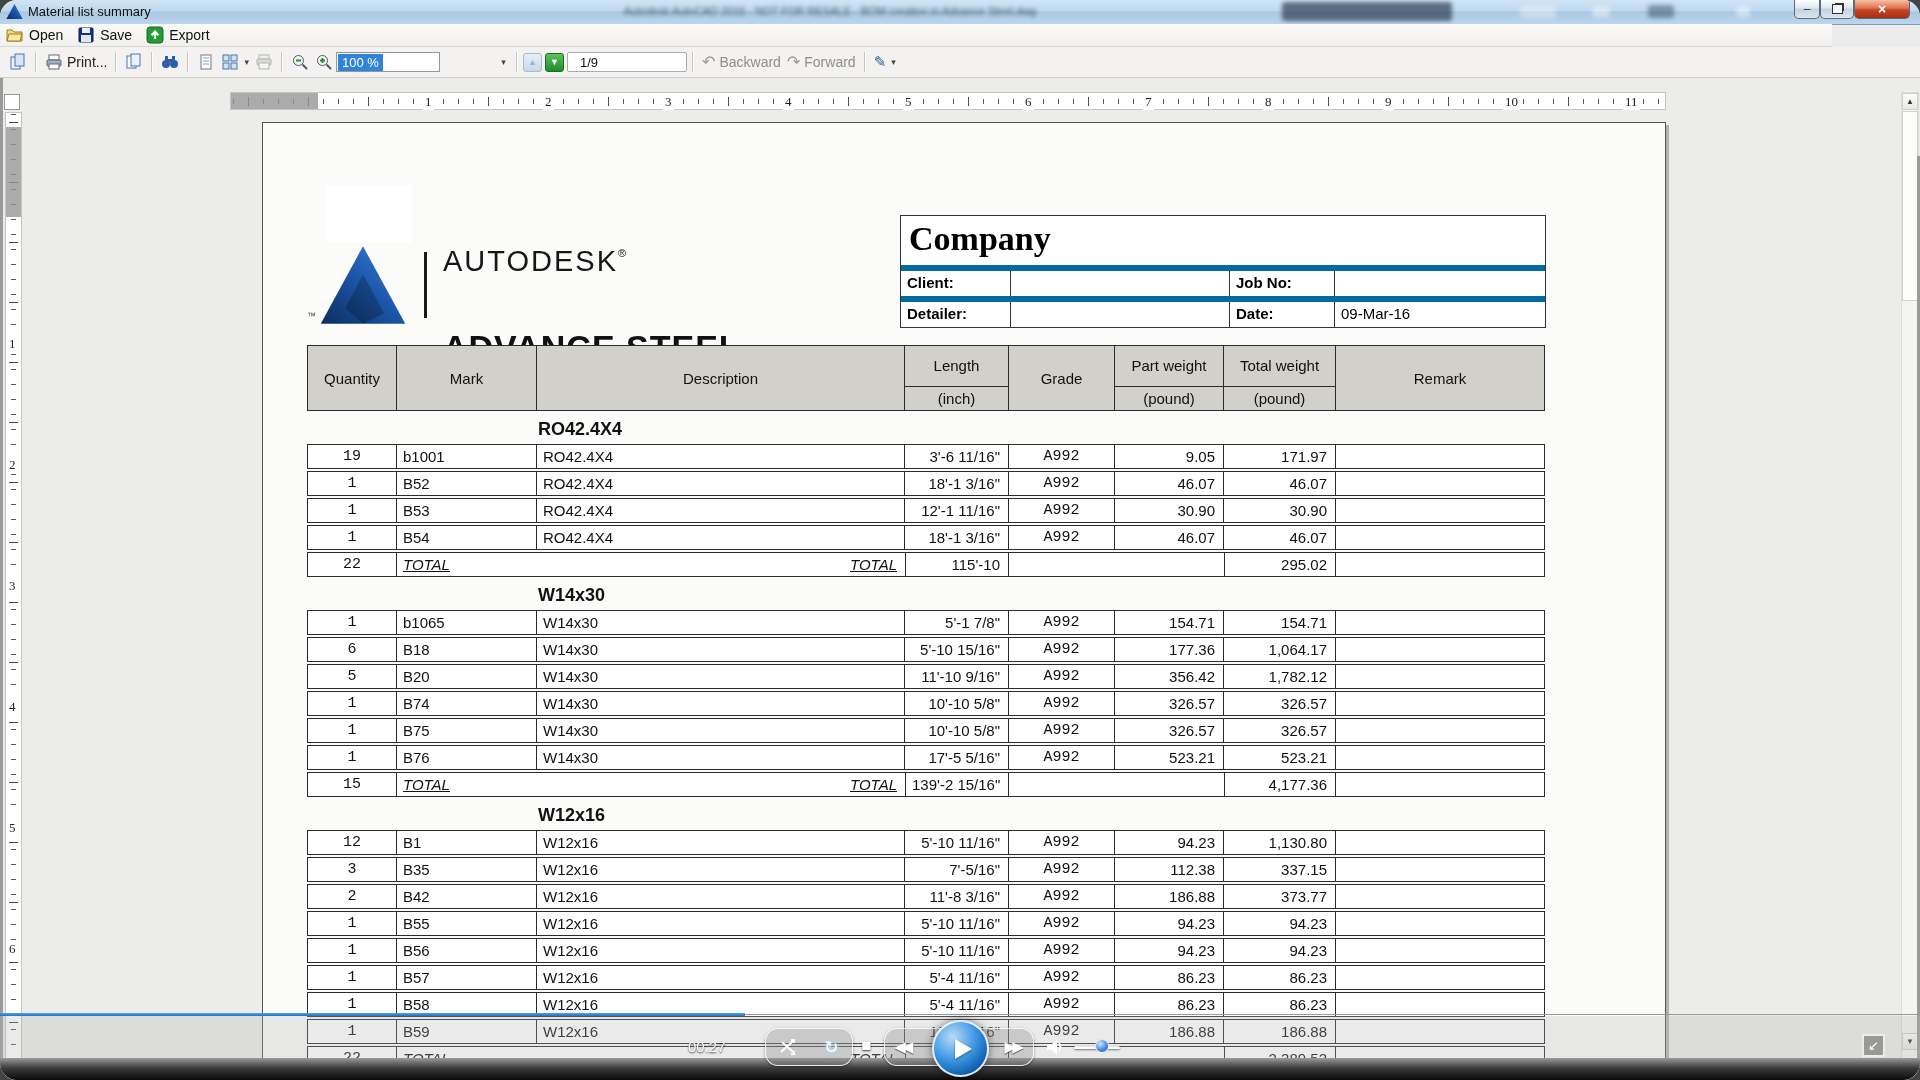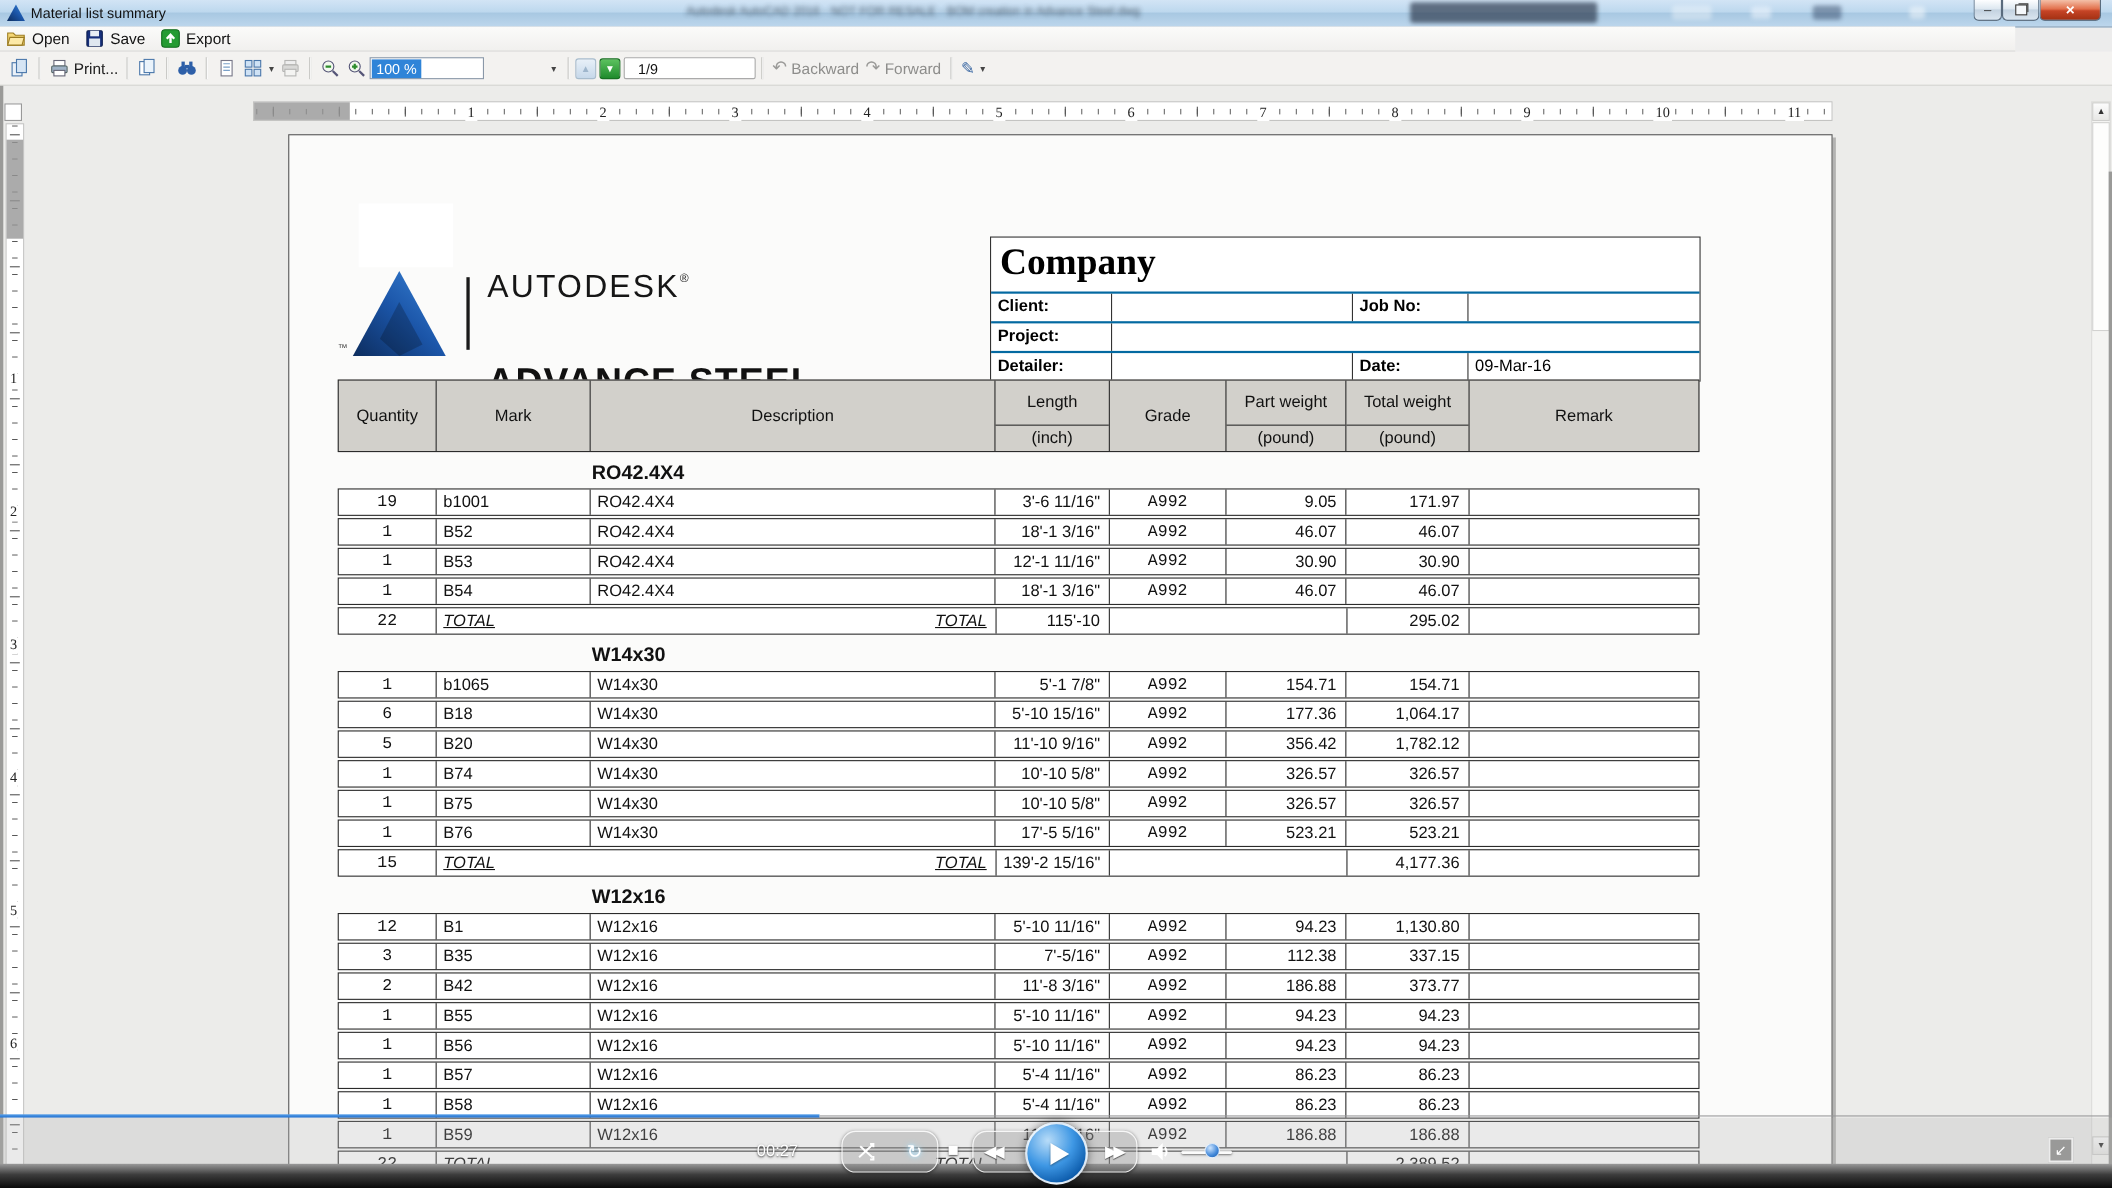--- a/index.html
+++ b/index.html
@@ -1,17 +1,17 @@
 <!DOCTYPE html>
 <html><head>
 <meta charset="utf-8">
 <style>
   html,body{margin:0;padding:0;background:#444;}
   .screen{position:relative;width:1920px;height:1080px;overflow:hidden;background:#ececec;
-          font-family:"Liberation Sans",sans-serif;}
+          font-family:"Liberation Sans",sans-serif;border-radius:17px;}
   
   .titlebar{position:absolute;left:0;top:0;width:1920px;height:24px;
     background:linear-gradient(180deg,#d2e4f5 0%,#bdd8ee 45%,#a8c8e2 50%,#bcd6ec 100%);
     border-bottom:1px solid #7d9cb8;overflow:hidden;}
   .bg-blur-title{position:absolute;left:510px;top:5px;width:640px;text-align:center;
     font-size:11px;color:#2c3a4a;filter:blur(2.2px);opacity:.85;white-space:nowrap;}
   .bg-blur-box{position:absolute;top:2px;height:19px;border-radius:3px;filter:blur(2px);}
   .bb1{left:1282px;width:170px;background:rgba(30,42,62,.62);}
   .bb2{left:1520px;width:36px;background:rgba(255,255,255,.35);height:13px;top:5px;}
   .bb3{left:1592px;width:18px;background:rgba(245,250,255,.5);height:11px;top:6px;}
@@ -75,21 +75,21 @@
     border:1px solid #555;box-shadow:3px 3px 0 rgba(110,110,110,.45);box-sizing:border-box;}
   .white-patch{position:absolute;left:63px;top:62px;width:86px;height:58px;background:#fff;}
   .logo-tri{position:absolute;left:56px;top:121px;width:88px;height:82px;}
   .logo-tm{position:absolute;left:44px;top:188px;font-size:9px;color:#444;}
   .logo-bar{position:absolute;left:161px;top:129px;width:3px;height:66px;background:#1a1a1a;}
   .logo-brand{position:absolute;left:180px;top:122px;font-size:29px;color:#161616;letter-spacing:2px;}
   .logo-reg{font-size:11px;vertical-align:14px;}
   .logo-product{position:absolute;left:180px;top:157px;font-size:34px;font-weight:bold;color:#111;letter-spacing:1px;margin-top:48px;}
   
   .company{position:absolute;left:637px;top:92px;width:646px;border:1px solid #333;background:#fff;box-sizing:border-box;}
-  .ct-row{display:flex;border-top:2px solid #0369a1;box-sizing:border-box;}
+  .ct-row{display:flex;border-top:6px solid #0369a1;box-sizing:border-box;}
   .ct-row:first-child{border-top:none;}
   .ct-title{height:49px;font-family:"Liberation Serif",serif;font-size:34px;font-weight:bold;color:#000;
     padding-left:8px;line-height:46px;}
   .ct-c{height:25px;box-sizing:border-box;font-size:15px;line-height:24px;padding-left:6px;white-space:nowrap;overflow:hidden;}
   .ct-label{font-weight:bold;}
   .w-l1{width:109px;}
   .w-v1{width:219px;border-left:1px solid #333;}
   .w-l2{width:105px;border-left:1px solid #333;}
   .w-v2{flex:1;border-left:1px solid #333;}
   .w-span{flex:1;border-left:1px solid #333;}
@@ -356,24 +356,20 @@
 
       <div class="company">
         <div class="ct-row ct-title">Company</div>
         <div class="ct-row">
           <div class="ct-c ct-label w-l1">Client:</div>
           <div class="ct-c w-v1"></div>
           <div class="ct-c ct-label w-l2">Job No:</div>
           <div class="ct-c w-v2"></div>
         </div>
         <div class="ct-row">
-          <div class="ct-c ct-label w-l1">Project:</div>
-          <div class="ct-c w-span"></div>
-        </div>
-        <div class="ct-row">
           <div class="ct-c ct-label w-l1">Detailer:</div>
           <div class="ct-c w-v1"></div>
           <div class="ct-c ct-label w-l2">Date:</div>
           <div class="ct-c w-v2">09-Mar-16</div>
         </div>
       </div>
 
       <div class="mtable">
         <div class="thead">
           <div class="hcell c-qty">Quantity</div>

